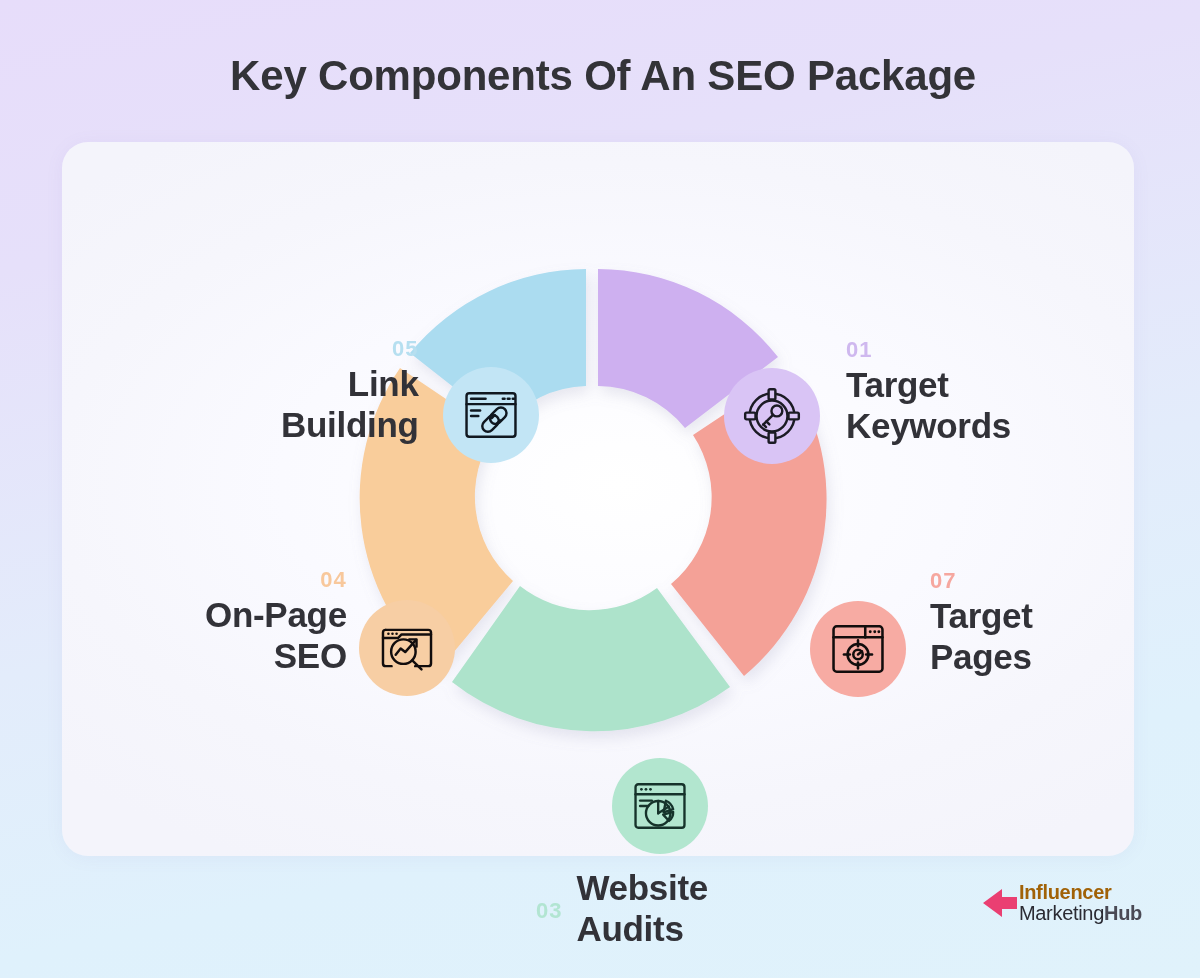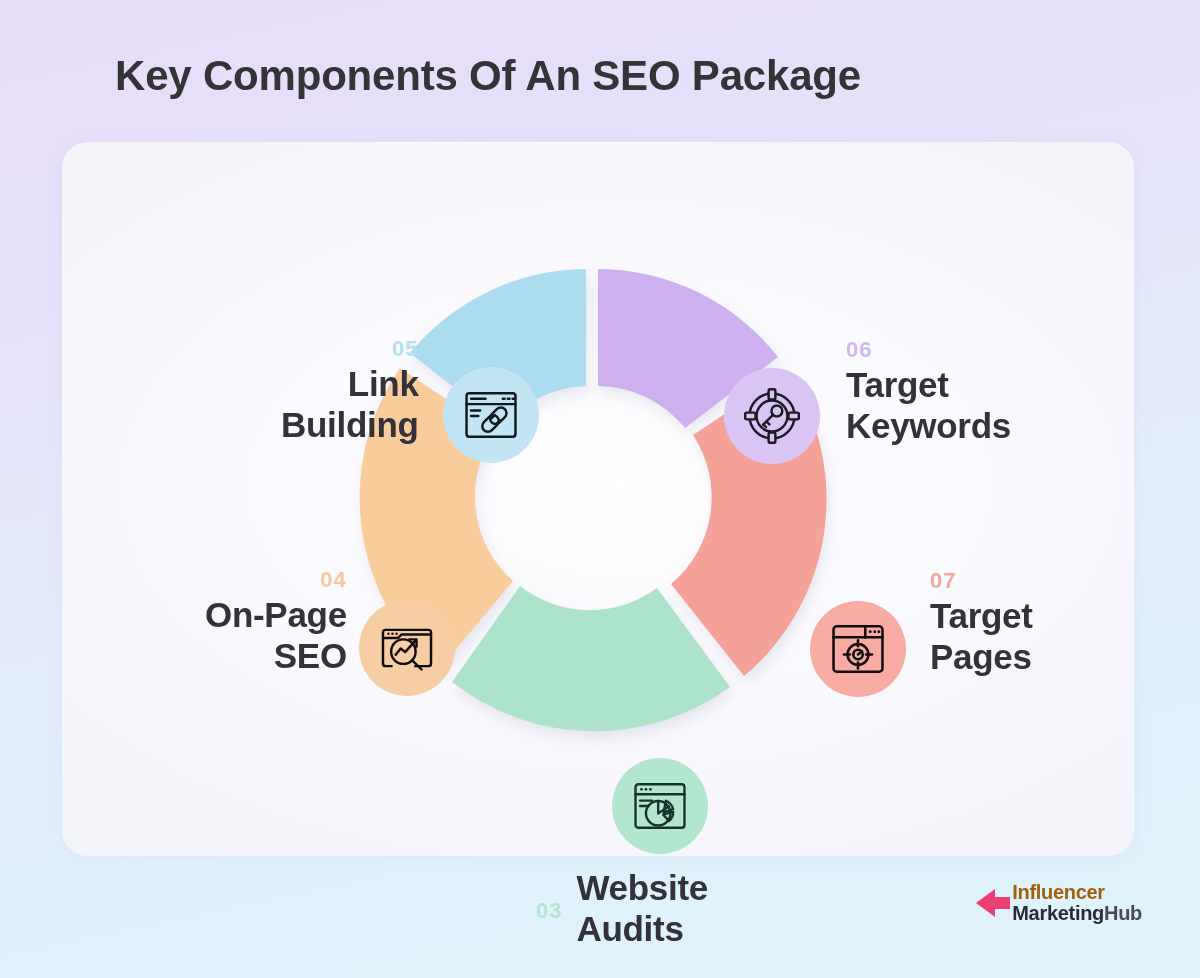--- a/index.html
+++ b/index.html
@@ -9,21 +9,21 @@
     font-family: "Liberation Sans", sans-serif;
     background: linear-gradient(168deg, #e7ddfa 0%, #e6e0fa 22%, #e3ecfb 55%, #dff1fc 78%, #e0f2fb 100%);
     position:relative;
     overflow:hidden;
   }
 
   
   .title {
     position:absolute;
     top:52px; left:0; width:976px;
-    text-align:center;
+    text-align:right;
     font-size:42px;
     font-weight:bold;
     letter-spacing:-0.2px;
     color:#333338;
   }
 
   
   .card {
     position:absolute;
     left:62px; top:142px;
@@ -102,21 +102,21 @@
   
   .logo {
     position:absolute;
     right:58px; bottom:55px;
     display:flex; align-items:center;
   }
   .logo-arrow { margin-right:2px; }
   .logo-text { line-height:1.0; }
   .logo-l1 { font-size:20px; font-weight:bold; color:#a16207; letter-spacing:-0.3px; }
   .logo-l2 { font-size:20px; color:#2b2b33; letter-spacing:-0.3px; margin-top:1px;}
-  .logo-l2 .b { font-weight:bold;text-align:center; }
+  .logo-l2 .b { font-weight:normal;text-align:center; }
   .logo-l2 .t { font-weight:bold; color:#4a4a55; }
 </style>
 </head>
 <body>
 
 <div class="title">Key Components Of An SEO Package</div>
 
 <div class="card">
 
   <svg class="ring" viewBox="0 0 520 520">
@@ -148,21 +148,21 @@
         <rect x="28.4" y="49.6" width="7.2" height="11" rx="1.4" fill="#d9c4f5"></rect>
         <rect x="3.4" y="28.4" width="11" height="7.2" rx="1.4" fill="#d9c4f5"></rect>
         <rect x="49.6" y="28.4" width="11" height="7.2" rx="1.4" fill="#d9c4f5"></rect>
         <circle cx="37.2" cy="26.6" r="5.8"></circle>
         <path d="M33.1 30.7 L22.6 41.2"></path>
         <path d="M26.0 37.8 L29.2 41.0"></path>
         <path d="M22.8 41.0 L25.6 43.8"></path>
       </svg>
     </div>
     <div class="text-block">
-      <div class="num">06</div>
+      <div class="num">01</div>
       <div class="label">Target
 Keywords</div>
     </div>
   </div>
 
   <div class="item" id="item-02">
     <div class="icon-circle" style="background:#f7aba3;">
       <svg width="58" height="58" viewBox="0 0 64 64" fill="none" stroke="#120d0d" stroke-width="2.8" stroke-linecap="round" stroke-linejoin="round">
         <rect x="5" y="7" width="54" height="50" rx="3.5"></rect>
         <path d="M5 19 L40 19"></path>

